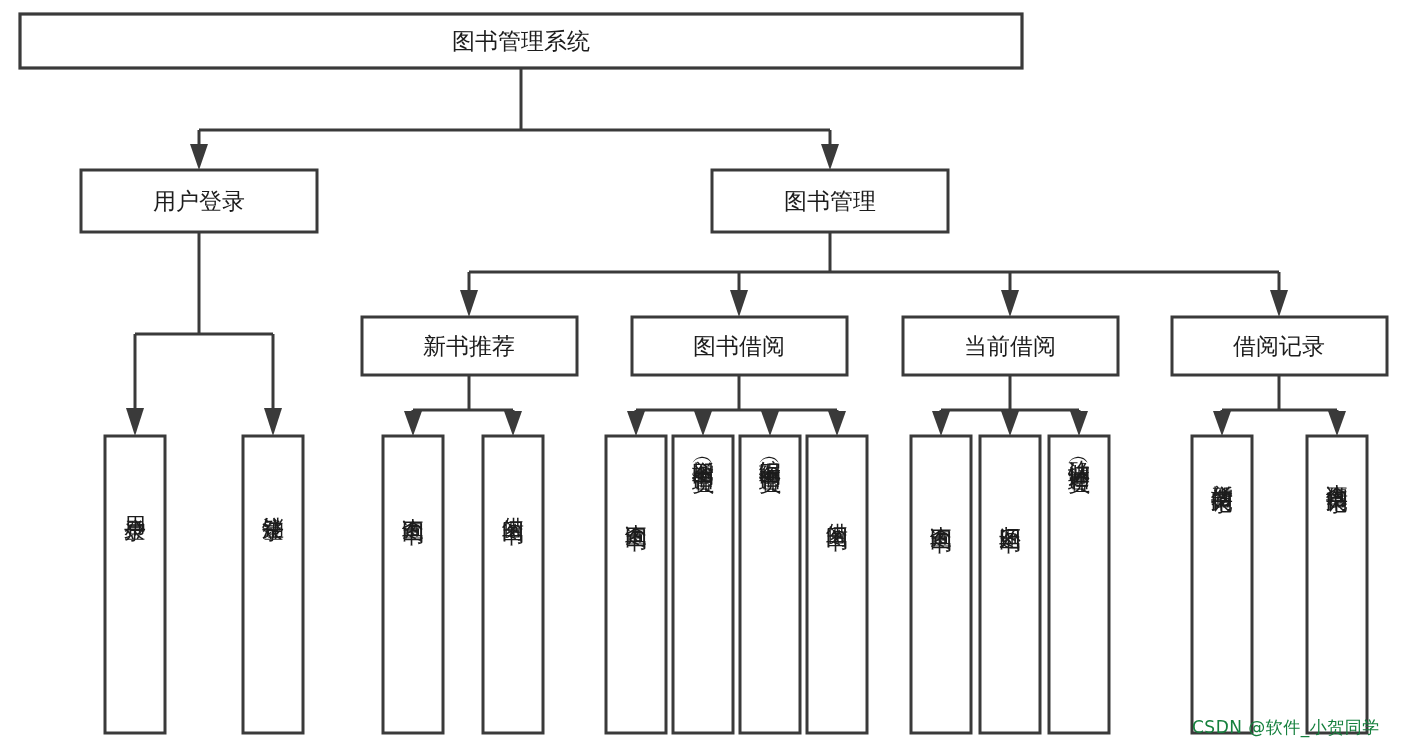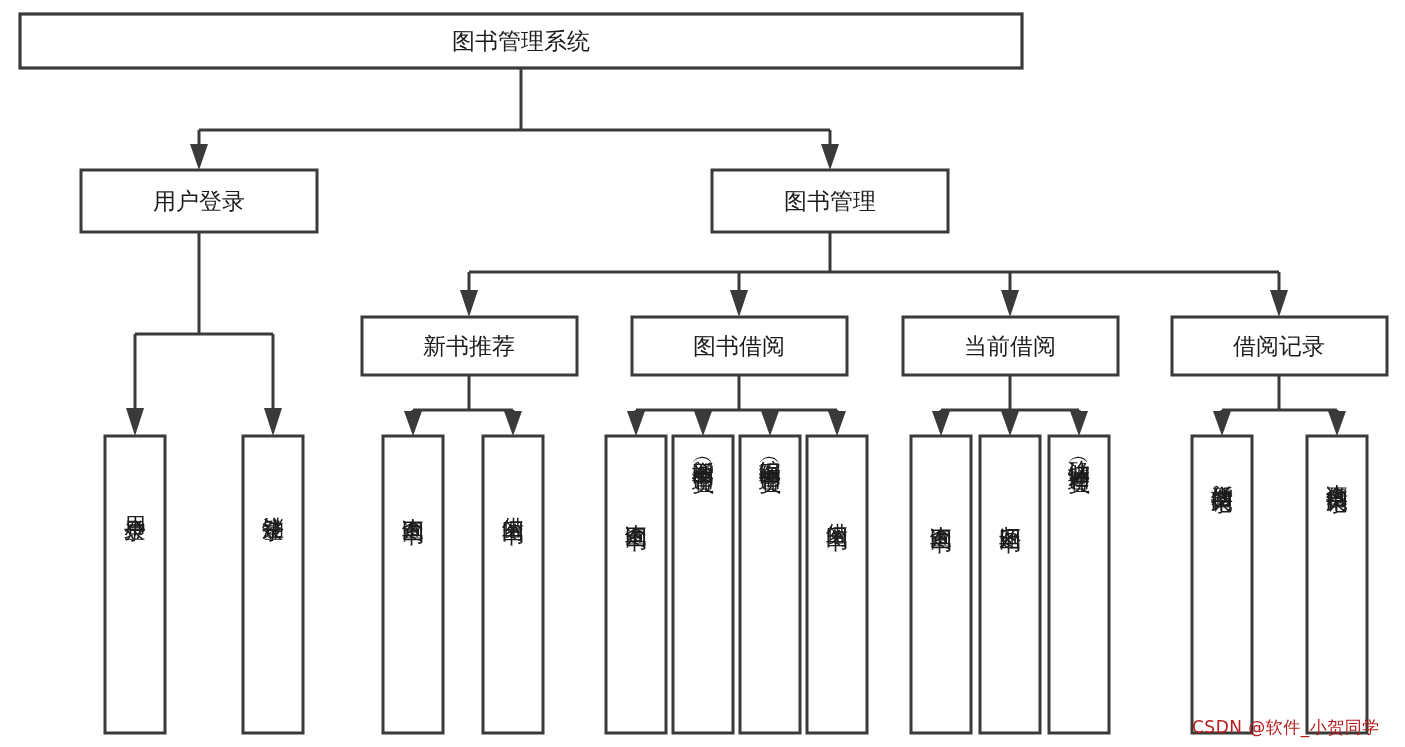--- a/index.html
+++ b/index.html
@@ -67,21 +67,21 @@
     line-height: 1.08;
     color: #1c1c1c;
     letter-spacing: 2px;
     white-space: nowrap;
     text-align: left;
   }
   .watermark {
     position: absolute;
     font-family: "DejaVu Sans", "Liberation Sans", sans-serif;
     font-size: 17px;
-    color: #b91c1c;
+    color: #15803d;
     white-space: nowrap;
     letter-spacing: 0.5px;
   }
 </style>
 </head>
 <body>
 
 <div id="diagram-root">
 
   <svg class="diagram-canvas" viewBox="0 0 1405 747" xmlns="http://www.w3.org/2000/svg">

